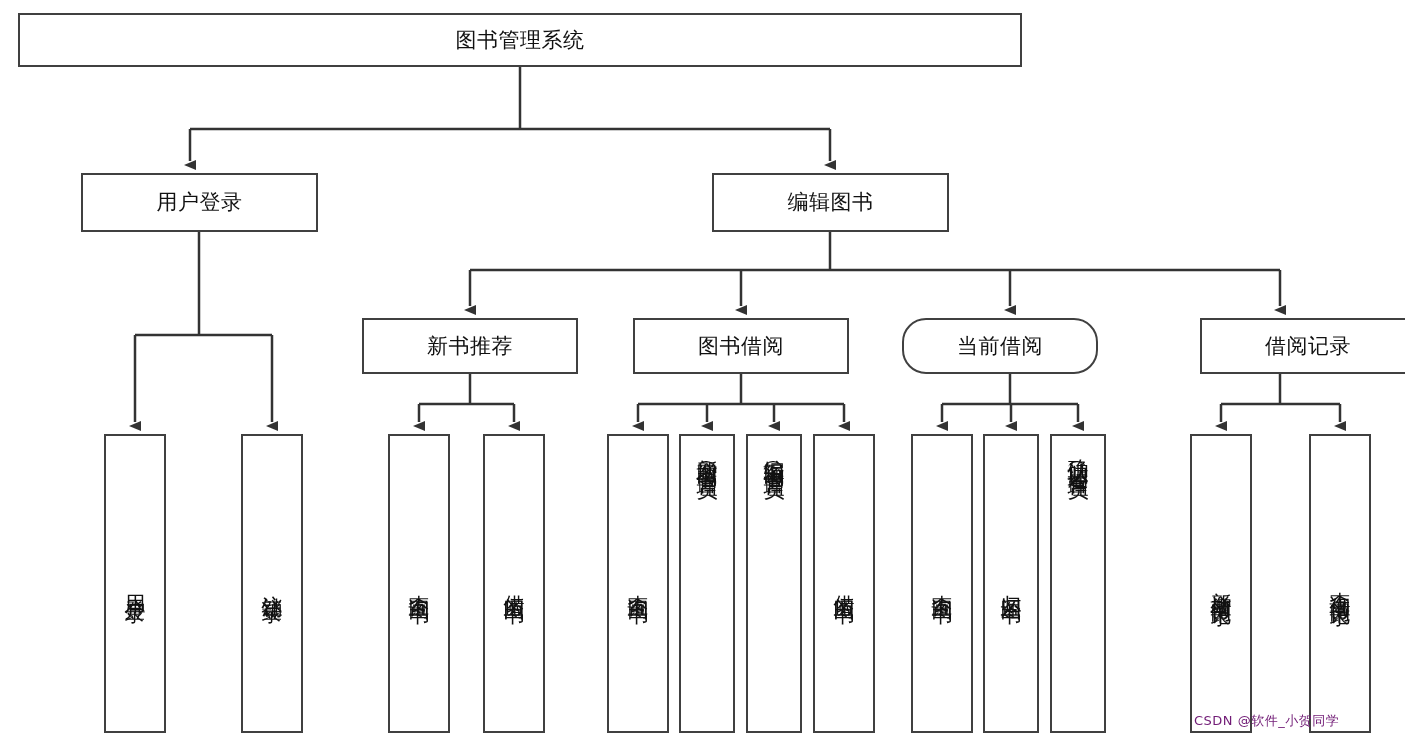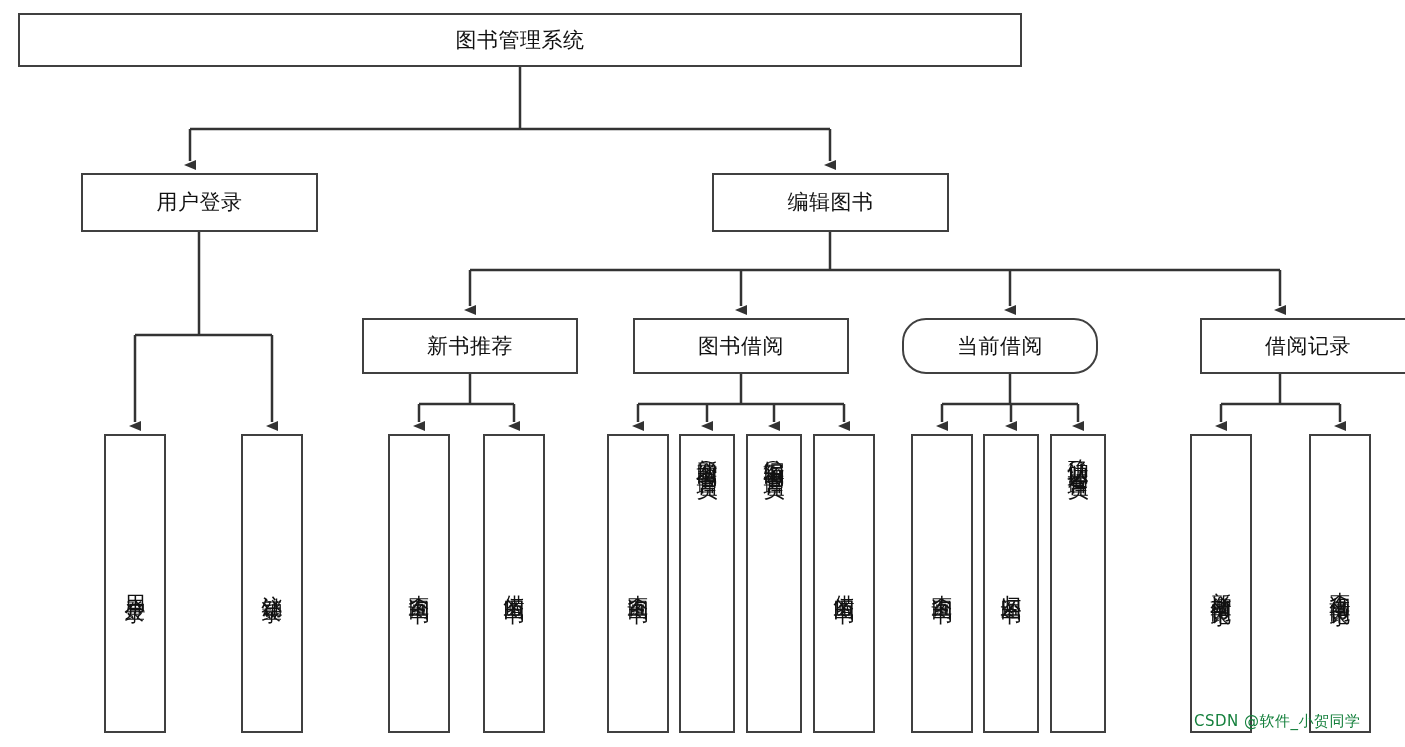--- a/index.html
+++ b/index.html
@@ -53,22 +53,22 @@
     align-items: flex-start;
     justify-content: center;
     padding-top: 6px;
   }
   .node-box.leaf.centered {
     align-items: center;
     padding-top: 0;
   }
   .watermark {
     position: absolute;
-    color: #15803d;
-    font-size: 15px;
+    color: #701a75;
+    font-size: 13px;
     white-space: nowrap;
     letter-spacing: 0.5px;
   }
 </style>
 </head>
 <body>
 
 <div id="diagram-root">
 
   <svg class="connector-layer" viewBox="0 0 1405 747" xmlns="http://www.w3.org/2000/svg">

